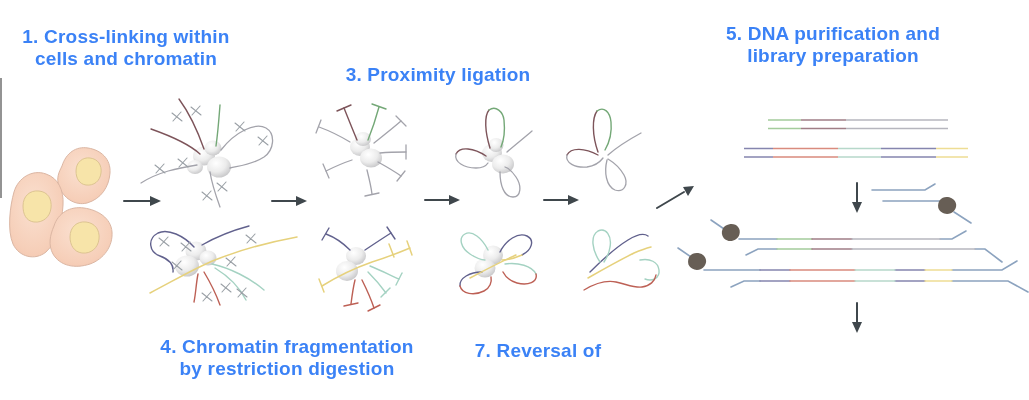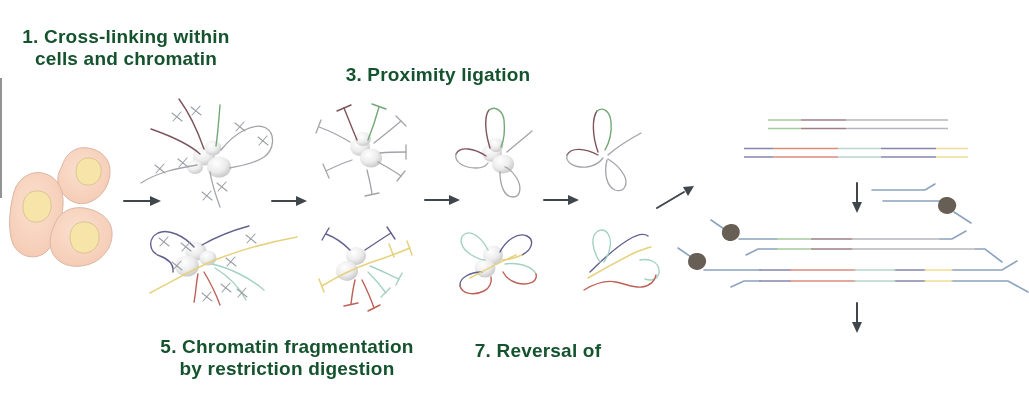--- a/index.html
+++ b/index.html
@@ -9,21 +9,21 @@
     background:#ffffff;
     overflow:hidden;
     font-family:"Liberation Sans", sans-serif;
   }
   .step-label{
     position:absolute;
     font-weight:700;
     font-size:19px;
     line-height:22px;
     text-align:center;
-    color:#14532d;
+    color:#3b82f6;
     letter-spacing:.2px;
   }
   .step-label span{display:block;}
   svg{position:absolute;left:0;top:0;}
 </style>
 </head>
 <body>
 
 <div id="canvas">
 
@@ -281,23 +281,27 @@
 
   <div class="step-label" style="left:16px;top:26px;width:220px">
     <span>1. Cross-linking within</span>
     <span>cells and chromatin</span>
   </div>
 
   <div class="step-label" style="left:328px;top:64px;width:220px">
     <span>3. Proximity ligation</span>
   </div>
 
+  <div class="step-label" style="left:718px;top:23px;width:230px">
+    <span>5. DNA purification and</span>
+    <span>library preparation</span>
+  </div>
 
   <div class="step-label" style="left:158px;top:336px;width:258px">
-    <span>5. Chromatin fragmentation</span>
+    <span>4. Chromatin fragmentation</span>
     <span>by restriction digestion</span>
   </div>
 
   <div class="step-label" style="left:452px;top:340px;width:172px">
     <span>7. Reversal of</span>
   </div>
 
 
 </div>
 

